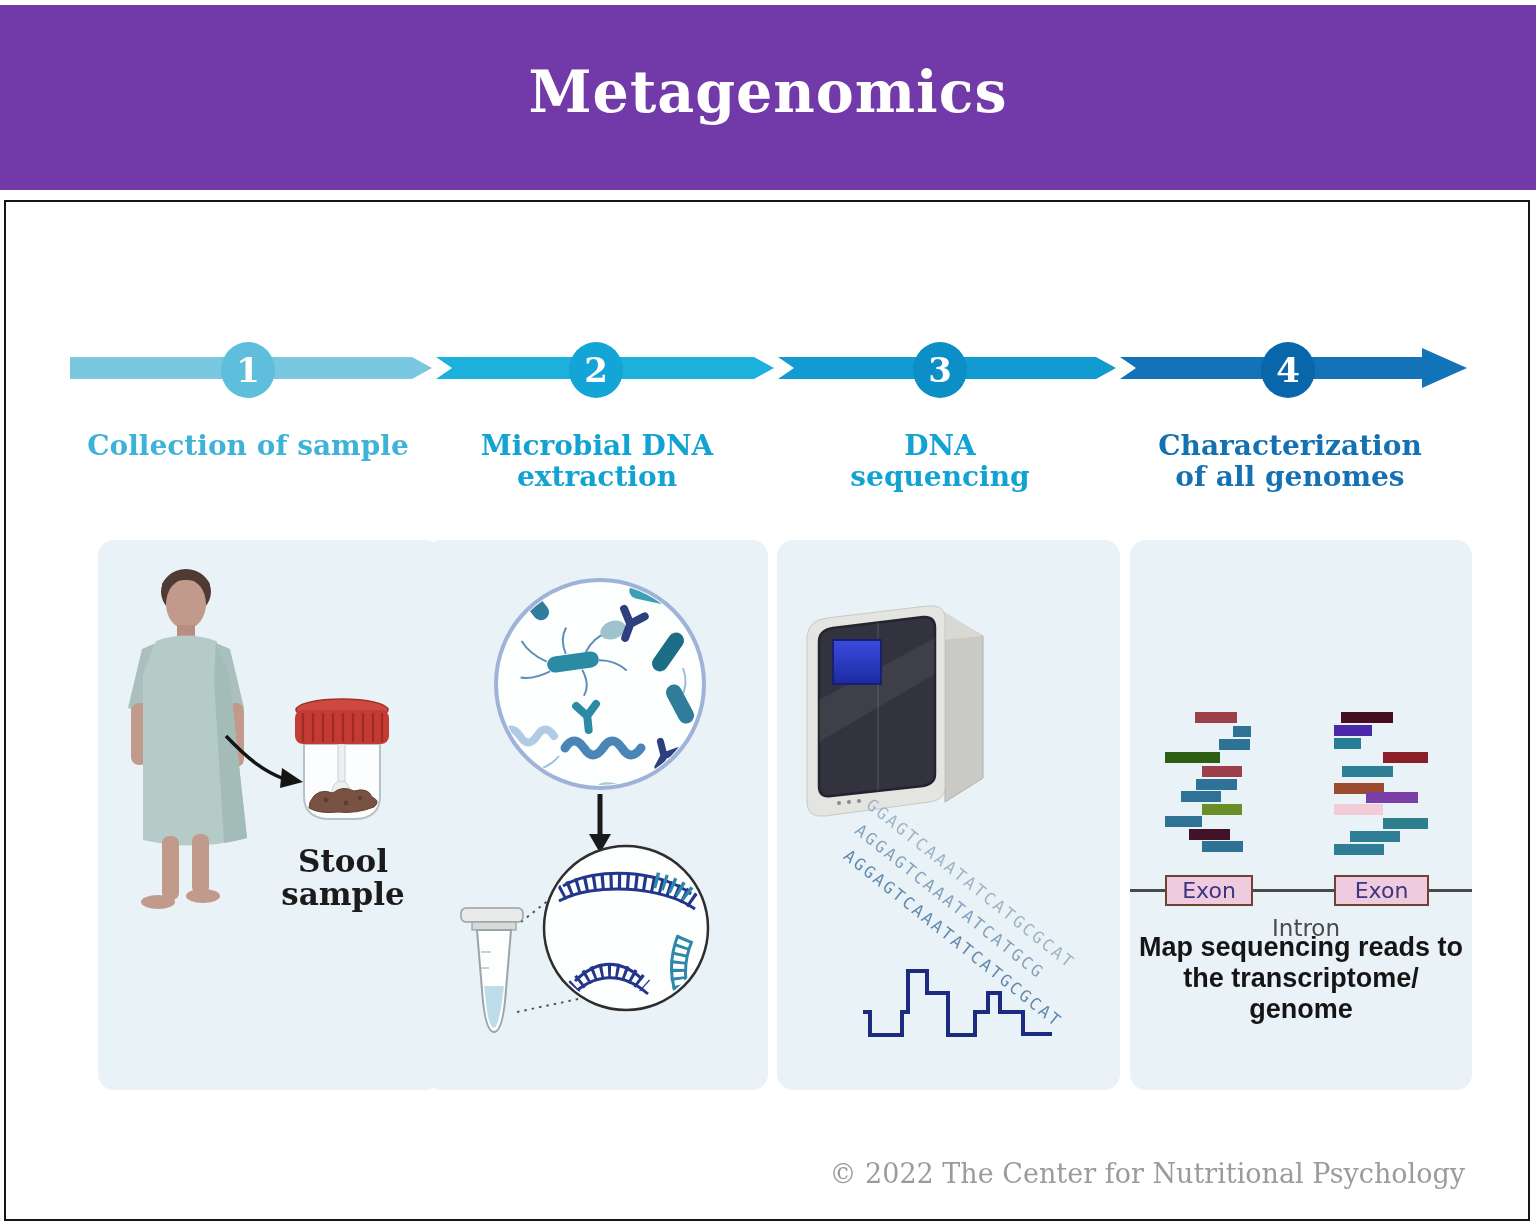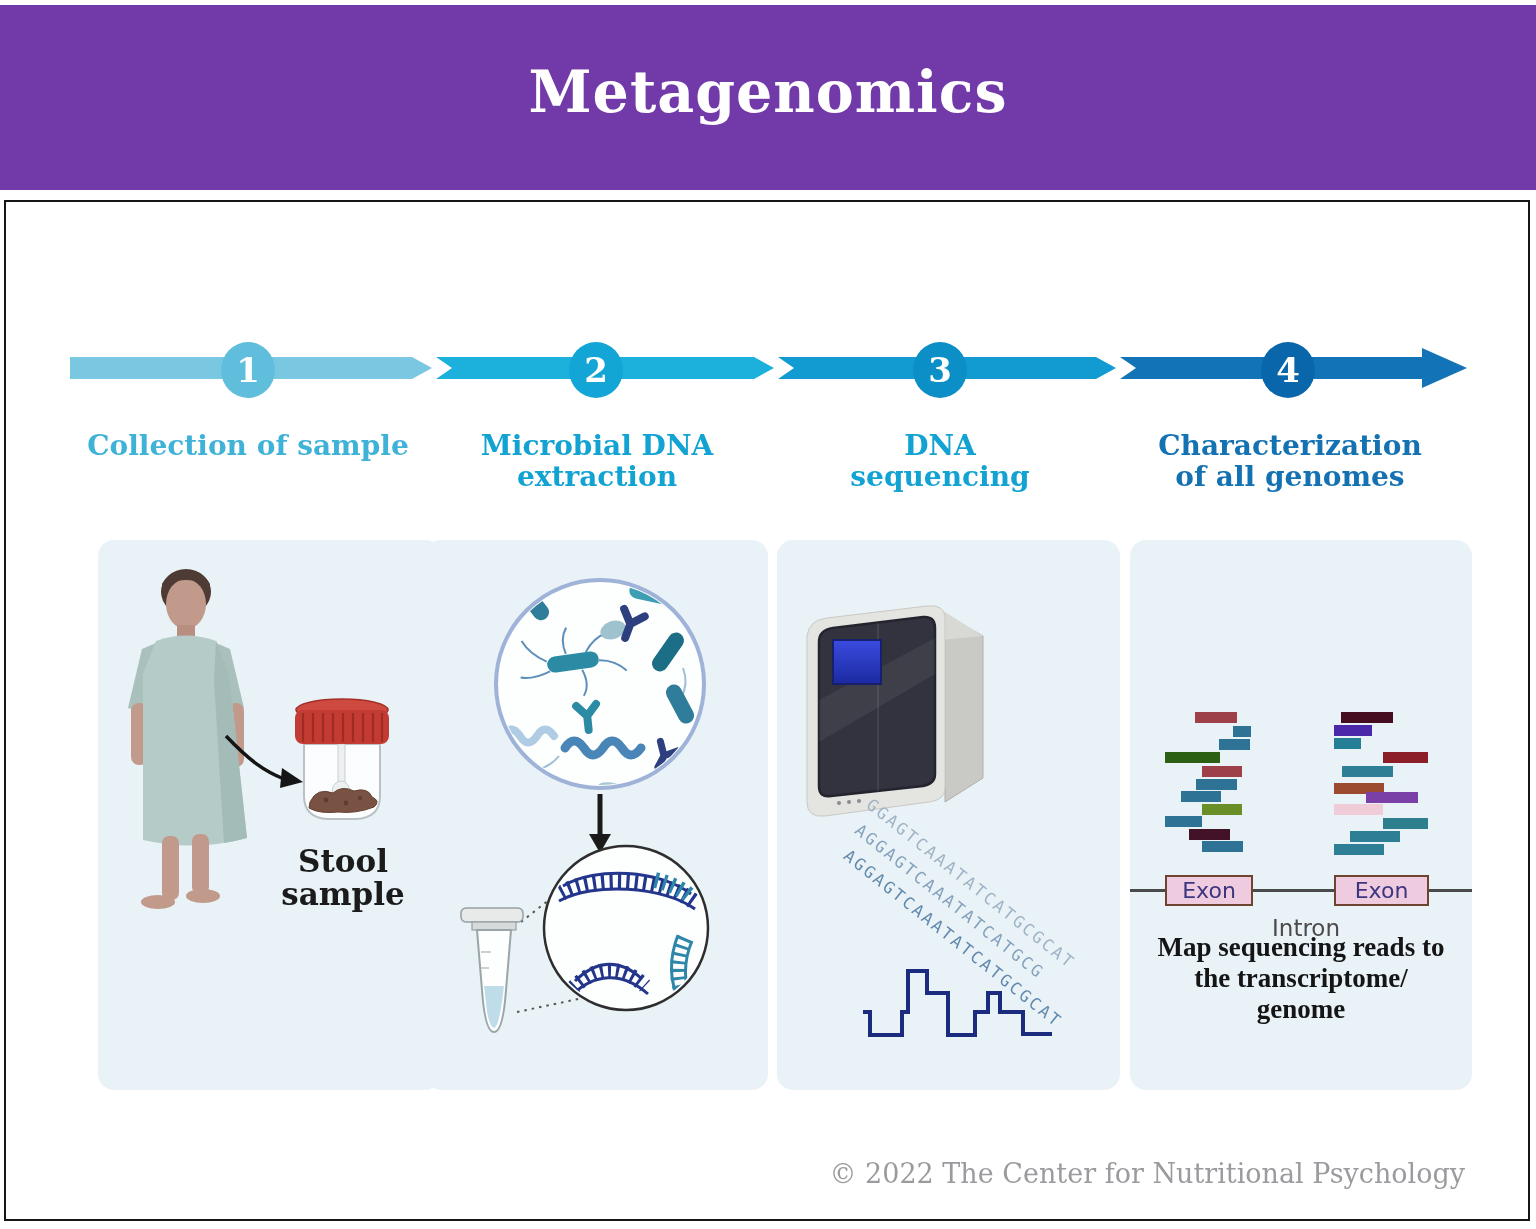--- a/index.html
+++ b/index.html
@@ -58,21 +58,21 @@
   
   .gene-line { position:absolute; left:0; top:349px; width:342px; height:3px; background:#4A4A4A; }
   .exon-box { position:absolute; top:335px; height:31px; background:#EFCBDF; border:2px solid #6E4430;
     display:flex; align-items:center; justify-content:center;
     font-family:"DejaVu Sans", sans-serif; font-size:22px; color:#3D3580; }
   .exon-left  { left:35px;  width:88px; }
   .exon-right { left:204px; width:95px; }
   .intron-label { position:absolute; left:118px; top:366px; width:92px; text-align:right;
     font-family:"DejaVu Sans", sans-serif; font-size:23px; color:#4A4A4A;margin-top:9px; }
   .mapping-caption { position:absolute; left:6px; top:392px; width:330px; text-align:center;
-    white-space:pre-line; font-family:Liberation Serif, serif; font-weight:bold; font-size:27px;
+    white-space:pre-line; font-family:Liberation Sans, sans-serif; font-weight:bold; font-size:27px;
     line-height:31px; color:#151515; }
   .reads-layer { position:absolute; left:0; top:0; width:342px; height:550px; }
   .read { position:absolute; height:11px; }
 
   .copyright { position:absolute; right:71px; top:1158px; font-family:"DejaVu Serif", serif;
     font-size:27px; color:#9B9B9F; }
 </style>
 </head>
 <body>
 

